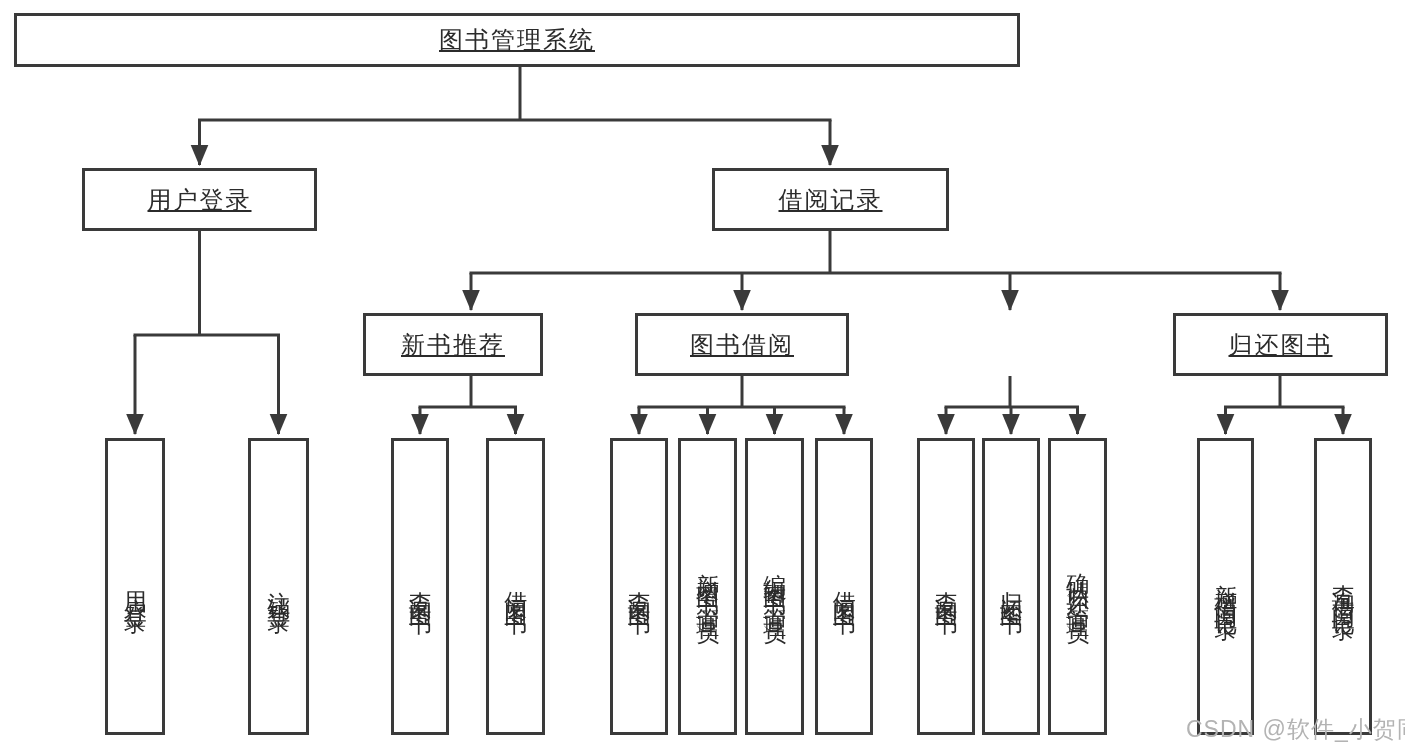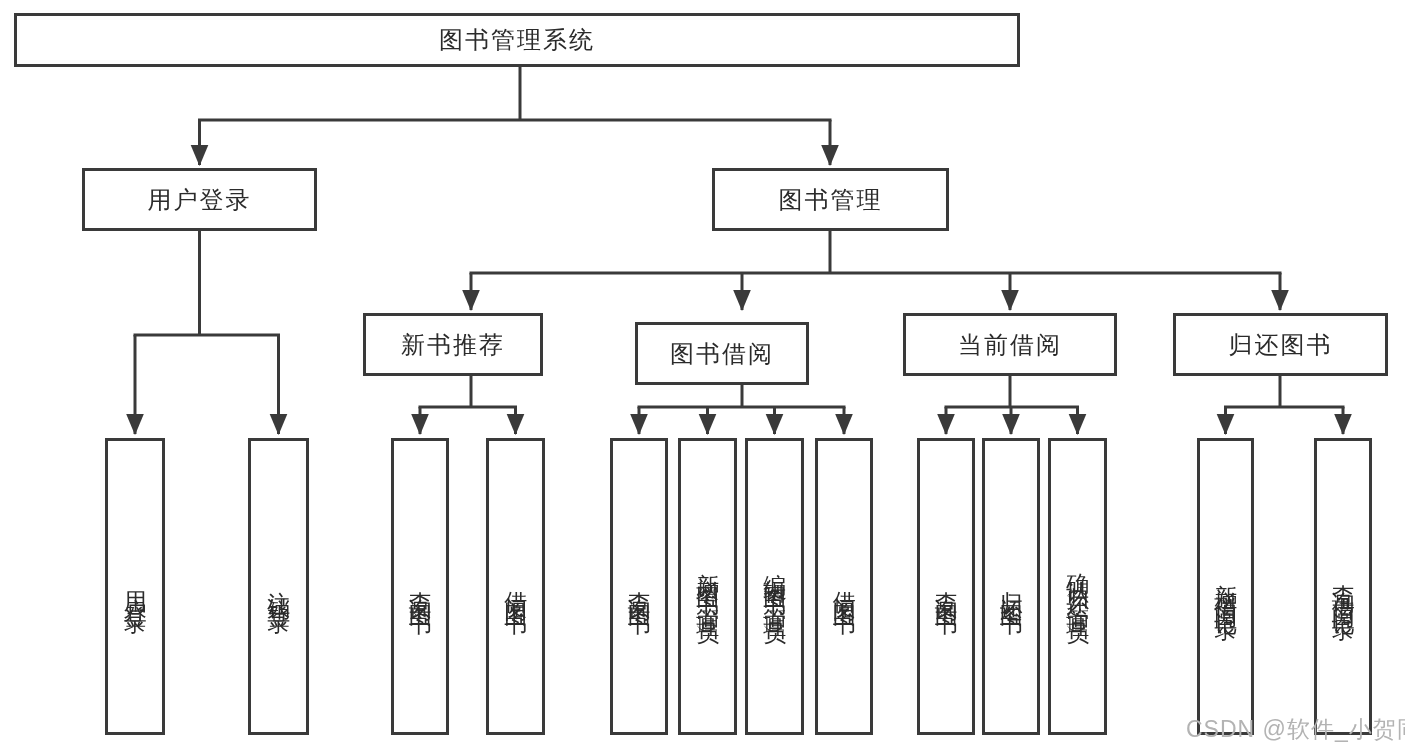--- a/index.html
+++ b/index.html
@@ -23,21 +23,21 @@
   .node{
     position:absolute;
     box-sizing:border-box;
     border:3px solid var(--line);
     background:#fff;
     display:flex;
     align-items:center;
     justify-content:center;
     text-align:center;
   }
-  .h-node{font-size:24px;letter-spacing:2px;}
+  .h-node{font-size:24px;letter-spacing:2px;text-decoration:underline;}
   .v-node .vtext{
     writing-mode:vertical-rl;
     text-orientation:mixed;
     font-size:23px;
     letter-spacing:7px;
     line-height:1.1;
     white-space:nowrap;
   }
   .watermark{
     position:absolute;
@@ -103,31 +103,28 @@
   </svg>
 
   <div class="node h-node" style="left:14px;top:13px;width:1006px;height:54px;">
     <span>图书管理系统</span>
   </div>
 
   <div class="node h-node" style="left:82px;top:168px;width:235px;height:63px;">
     <span>用户登录</span>
   </div>
   <div class="node h-node" style="left:712px;top:168px;width:237px;height:63px;">
-    <span>图书管理</span>
+    <span>借阅记录</span>
   </div>
 
   <div class="node h-node" style="left:363px;top:313px;width:180px;height:63px;">
     <span>新书推荐</span>
   </div>
-  <div class="node h-node" style="left:635px;top:322px;width:174px;height:63px;">
+  <div class="node h-node" style="left:635px;top:313px;width:214px;height:63px;">
     <span>图书借阅</span>
-  </div>
-  <div class="node h-node" style="left:903px;top:313px;width:214px;height:63px;">
-    <span>当前借阅</span>
   </div>
   <div class="node h-node" style="left:1173px;top:313px;width:215px;height:63px;">
     <span>归还图书</span>
   </div>
 
   <div class="node v-node" style="left:105px;top:438px;width:60px;height:297px;">
     <span class="vtext">用户登录</span>
   </div>
   <div class="node v-node" style="left:248px;top:438px;width:61px;height:297px;">
     <span class="vtext">注销登录</span>

